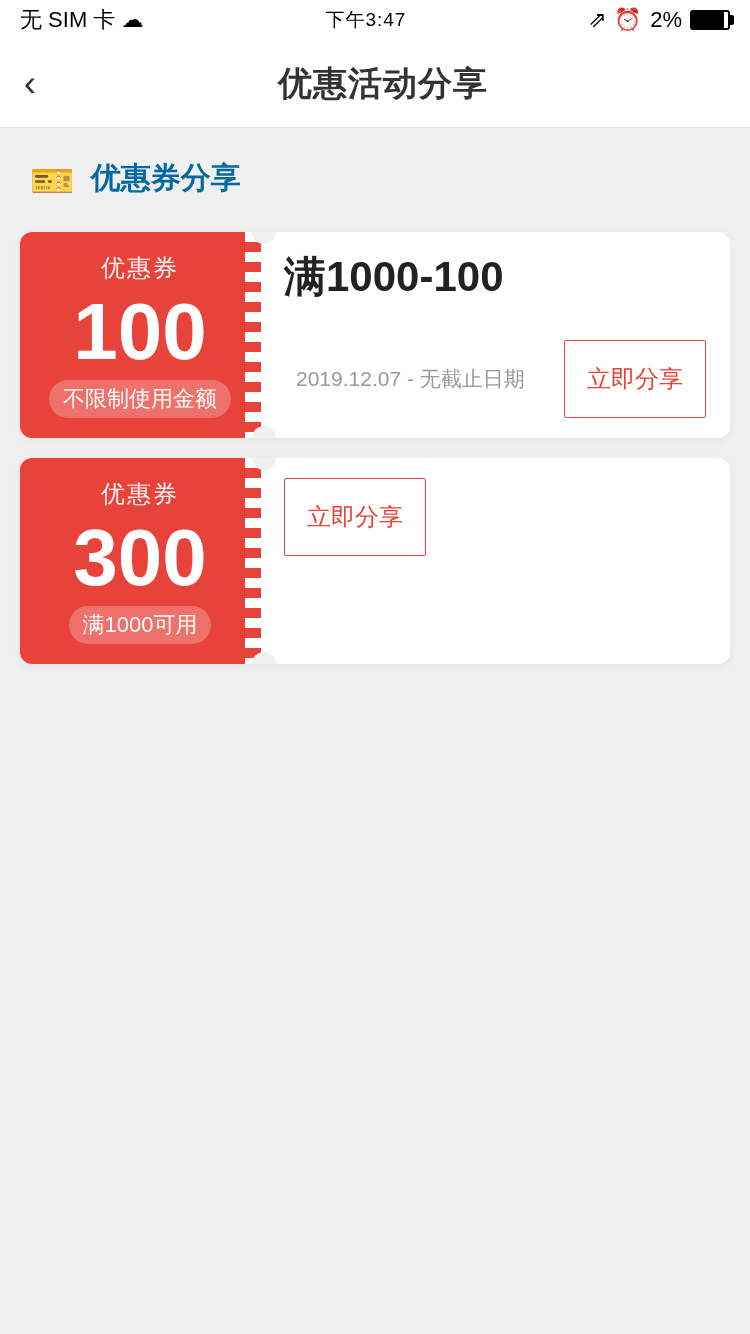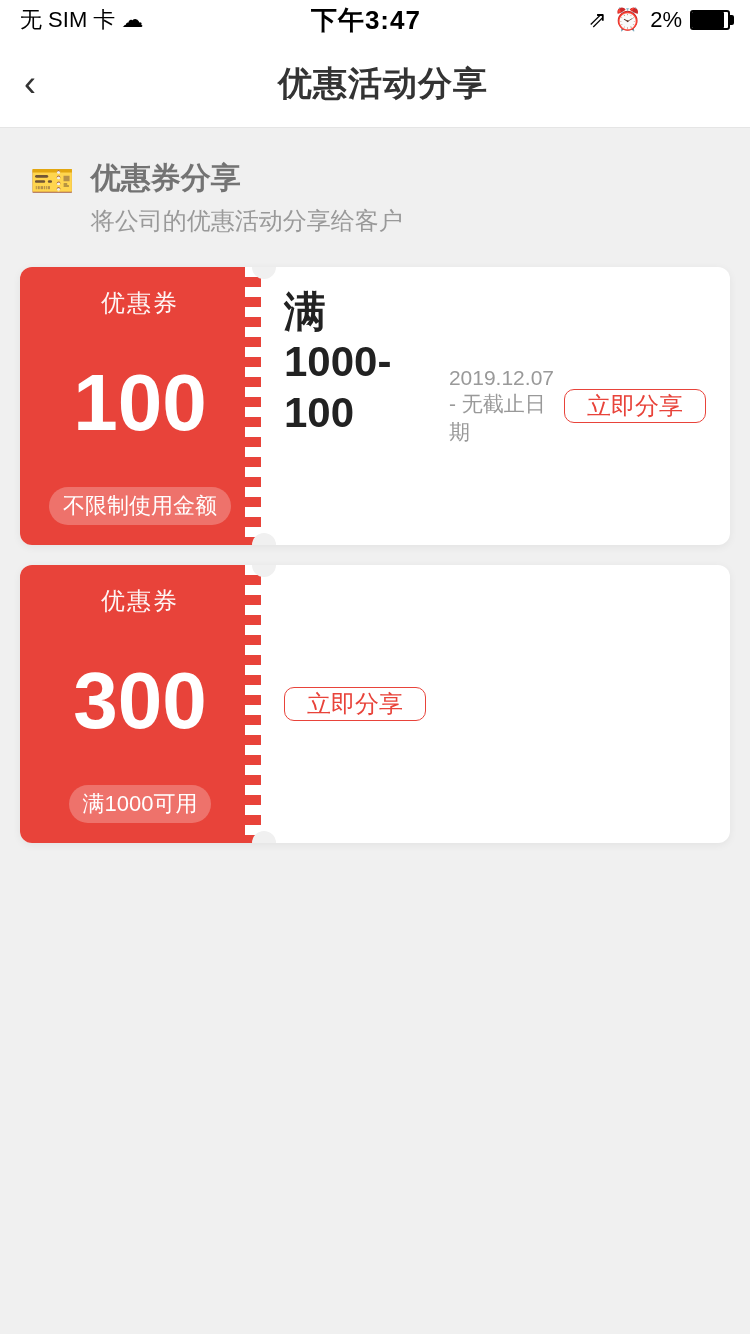--- a/index.html
+++ b/index.html
@@ -24,22 +24,22 @@
       font-size: 24px;
       font-weight: 500;
     }
     .status-left {
       display: flex;
       align-items: center;
       gap: 8px;
       font-size: 22px;
     }
     .status-center {
-      font-size: 26px;
-      font-weight: 700;
+      font-size: 19px;
+      font-weight: 400;
       letter-spacing: 1px;
     }
     .status-right {
       display: flex;
       align-items: center;
       gap: 8px;
       font-size: 22px;
     }
     .battery-icon {
       width: 40px;
@@ -109,21 +109,21 @@
       margin-top: 2px;
     }
     .section-text-block {
       display: flex;
       flex-direction: column;
       gap: 6px;
     }
     .section-title {
       font-size: 30px;
       font-weight: 600;
-      color: #737373;
+      color: #0369a1;
     }
     .section-subtitle {
       font-size: 24px;
       color: #999;
     }
 
     
     .coupon-list {
       background: #f0f0f0;
       padding: 10px 20px 20px 20px;
@@ -146,21 +146,20 @@
     .coupon-left {
       width: 240px;
       background: #e8433a;
       display: flex;
       flex-direction: column;
       align-items: center;
       justify-content: space-between;
       padding: 20px 28px;
       flex-shrink: 0;
       position: relative;
-      gap: 36px;
     }
     .coupon-left::after {
       content: '';
       position: absolute;
       right: -1px;
       top: 0;
       width: 16px;
       height: 100%;
       background: repeating-linear-gradient(
         to bottom,
@@ -215,21 +214,21 @@
       padding: 4px 14px;
       border-radius: 20px;
       text-align: center;
     }
 
     
     .coupon-right {
       flex: 1;
       padding: 20px 24px;
       display: flex;
-      flex-direction: row;
+      flex-direction: column;
       justify-content: space-between;
       gap: 16px;
     }
     .coupon-name {
       font-size: 42px;
       font-weight: 700;
       color: #222;
       line-height: 1.2;
     }
     .coupon-meta {
@@ -241,22 +240,22 @@
     .coupon-date {
       font-size: 21px;
       color: #999;
       flex: 1;
       margin-left: 12px;
     }
     .share-btn {
       border: 1.5px solid #e8433a;
       color: #e8433a;
       background: #fff;
-      border-radius: 10px;
-      padding: 0 22px;
+      border-radius: 2px;
+      padding: 22px 22px;
       font-size: 24px;
       cursor: pointer;
       white-space: nowrap;
       flex-shrink: 0;
     }
 
     
     .bottom-space {
       height: 600px;
       background: #f0f0f0;
@@ -282,21 +281,20 @@
 
 <div class="nav-bar">
   <span class="nav-back">‹</span>
   <span class="nav-title">优惠活动分享</span>
 </div>
 
 <div class="section-header">
   <span class="section-icon">🎫</span>
   <div class="section-text-block">
     <span class="section-title">优惠券分享</span>
-    <span class="section-subtitle">将公司的优惠活动分享给客户</span>
   </div>
 </div>
 
 <div class="coupon-list">
 
   <div class="coupon-card">
     <div class="coupon-left">
       <span class="coupon-label">优惠券</span>
       <span class="coupon-amount">100</span>
       <span class="coupon-condition">不限制使用金额</span>

